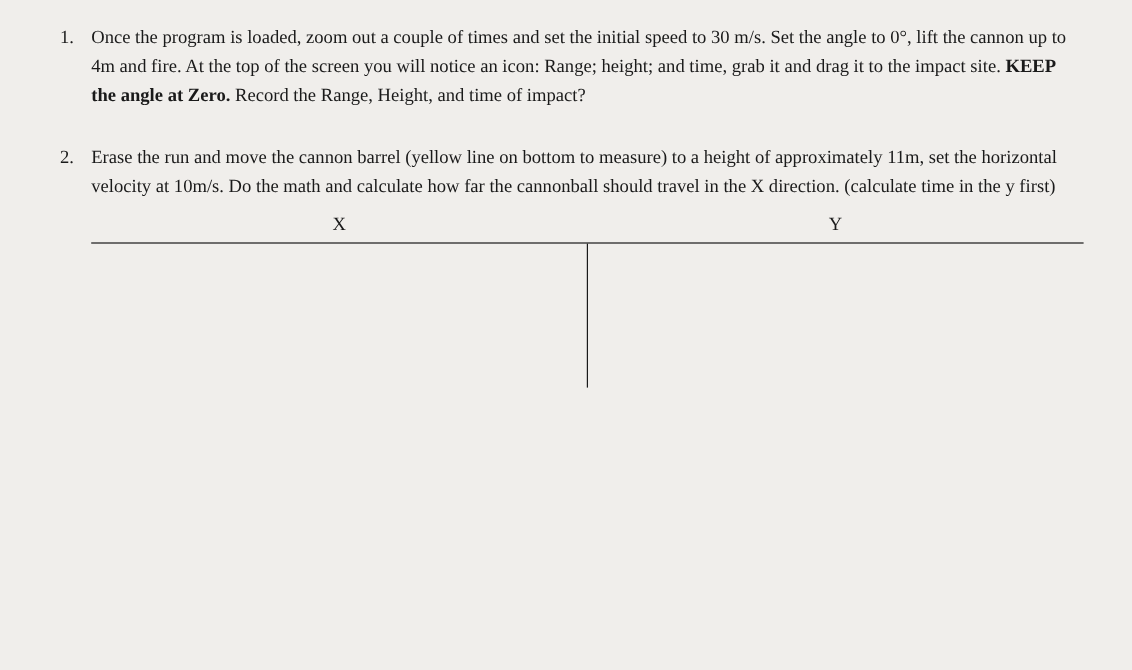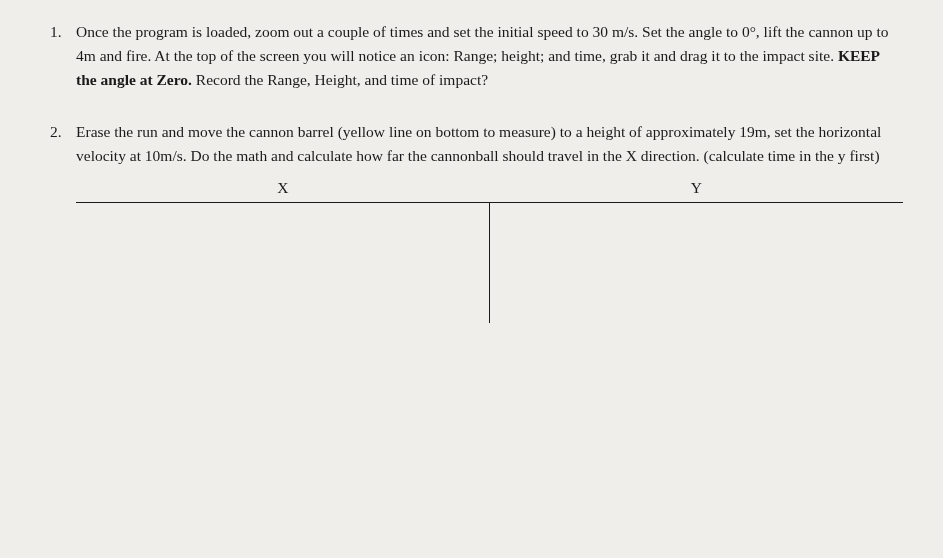--- a/index.html
+++ b/index.html
@@ -105,21 +105,21 @@
     <li class="list-item">
       <span class="item-number">1.</span>
       <div class="item-content">
         <span>Once the program is loaded, zoom out a couple of times and set the initial speed to 30 m/s.  Set the angle to 0°, lift the cannon up to 4m  and fire. At the top of the screen you will notice an icon: Range; height; and time, grab it and drag it to the impact site.  <strong>KEEP the angle at Zero.</strong> Record the  Range, Height, and time of impact?</span>
       </div>
     </li>
 
     <li class="list-item">
       <span class="item-number">2.</span>
       <div class="item-content">
-        <span>Erase the run and move the cannon barrel (yellow line on bottom to measure) to a height of approximately 19m, set the horizontal velocity at 10m/s.  Do the math and calculate how far the cannonball should travel in the X direction. (calculate time in the y first)</span>
+        <span>Erase the run and move the cannon barrel (yellow line on bottom to measure) to a height of approximately 11m, set the horizontal velocity at 10m/s.  Do the math and calculate how far the cannonball should travel in the X direction. (calculate time in the y first)</span>
 
         <div class="table-section">
           <div class="table-header-row">
             <div class="table-header-cell col-x">X</div>
             <div class="table-header-cell col-y">Y</div>
           </div>
           <div class="table-body">
             <div class="table-col-left"></div>
             <div class="table-col-right"></div>
           </div>

